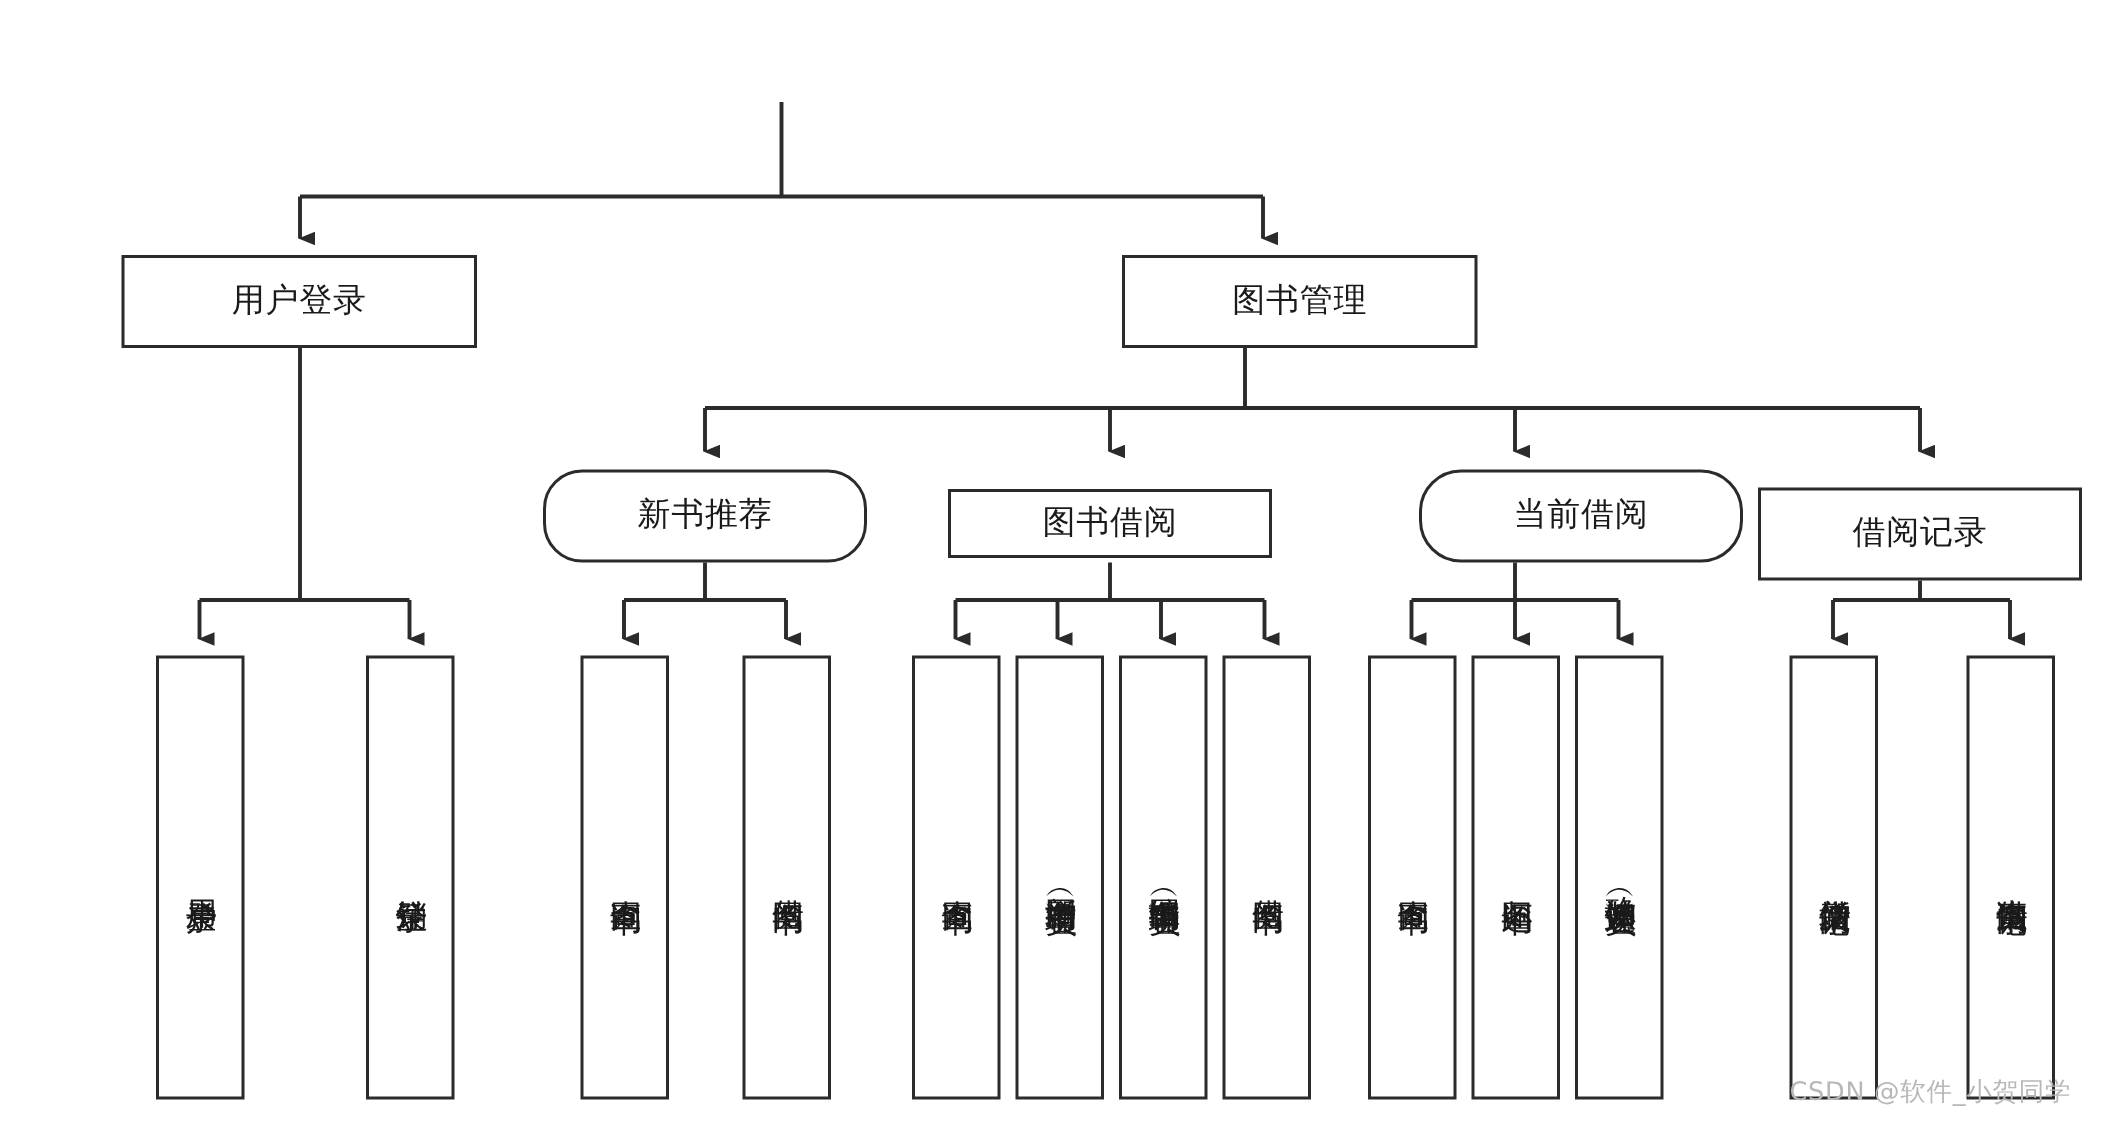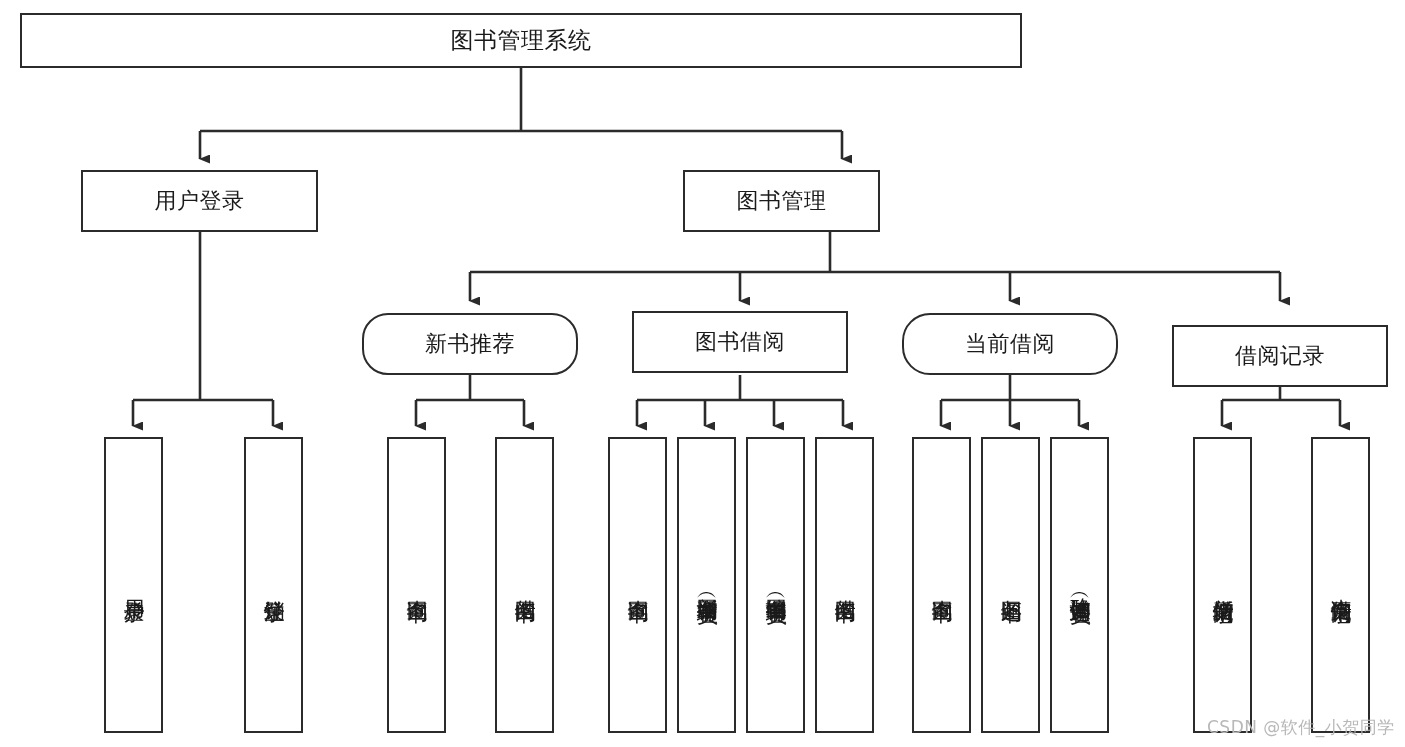--- a/index.html
+++ b/index.html
@@ -66,21 +66,20 @@
     max-height: 100%;
   }
   .watermark {
     position: absolute;
     color: #b8b8b8;
     font-size: 17px;
     letter-spacing: 0.5px;
     white-space: nowrap;
     z-index: 5;
     font-family: "DejaVu Sans", "Liberation Sans", sans-serif;
-    padding-left: 14px;
   }
 </style>
 </head>
 <body>
 
 <div id="diagram-root">
 
   <svg id="edges-layer" viewBox="0 0 1405 747" width="1405" height="747">
     <defs>
       <marker id="arrowhead" markerWidth="9" markerHeight="11" refX="4.5" refY="10" orient="auto" markerUnits="userSpaceOnUse">
@@ -125,41 +124,38 @@
       <path d="M 1079,400 L 1079,426" marker-end="url(#arrowhead)"></path>
 
       <path d="M 1280,375 L 1280,400"></path>
       <path d="M 1222,400 L 1340,400"></path>
       <path d="M 1222,400 L 1222,426" marker-end="url(#arrowhead)"></path>
       <path d="M 1340,400 L 1340,426" marker-end="url(#arrowhead)"></path>
 
     </g>
   </svg>
 
-  <div class="node root horizontal" style="left:20px; top:13px; width:1002px; height:55px;">
-    <span class="node-label">图书管理系统</span>
-  </div>
 
   <div class="node horizontal" style="left:81px; top:170px; width:237px; height:62px;">
     <span class="node-label">用户登录</span>
   </div>
 
-  <div class="node horizontal" style="left:683px; top:170px; width:197px; height:62px;">
+  <div class="node horizontal" style="left:748px; top:170px; width:237px; height:62px;">
     <span class="node-label">图书管理</span>
   </div>
 
   <div class="node horizontal" style="left:362px; top:313px; width:216px; height:62px;border-radius:26px;">
     <span class="node-label">新书推荐</span>
   </div>
 
-  <div class="node horizontal" style="left:632px; top:311px; width:216px; height:62px;">
+  <div class="node horizontal" style="left:632px; top:326px; width:216px; height:46px;">
     <span class="node-label">图书借阅</span>
   </div>
 
-  <div class="node horizontal" style="left:902px; top:313px; width:216px; height:62px;border-radius:28px;">
+  <div class="node horizontal" style="left:946px; top:313px; width:216px; height:62px;border-radius:28px;">
     <span class="node-label">当前借阅</span>
   </div>
 
   <div class="node horizontal" style="left:1172px; top:313px; width:216px; height:62px;margin-top:12px;">
     <span class="node-label">借阅记录</span>
   </div>
 
   <div class="node vertical" style="left:104px; top:437px; width:59px; height:296px;">
     <span class="node-label">用户登录</span>
   </div>

